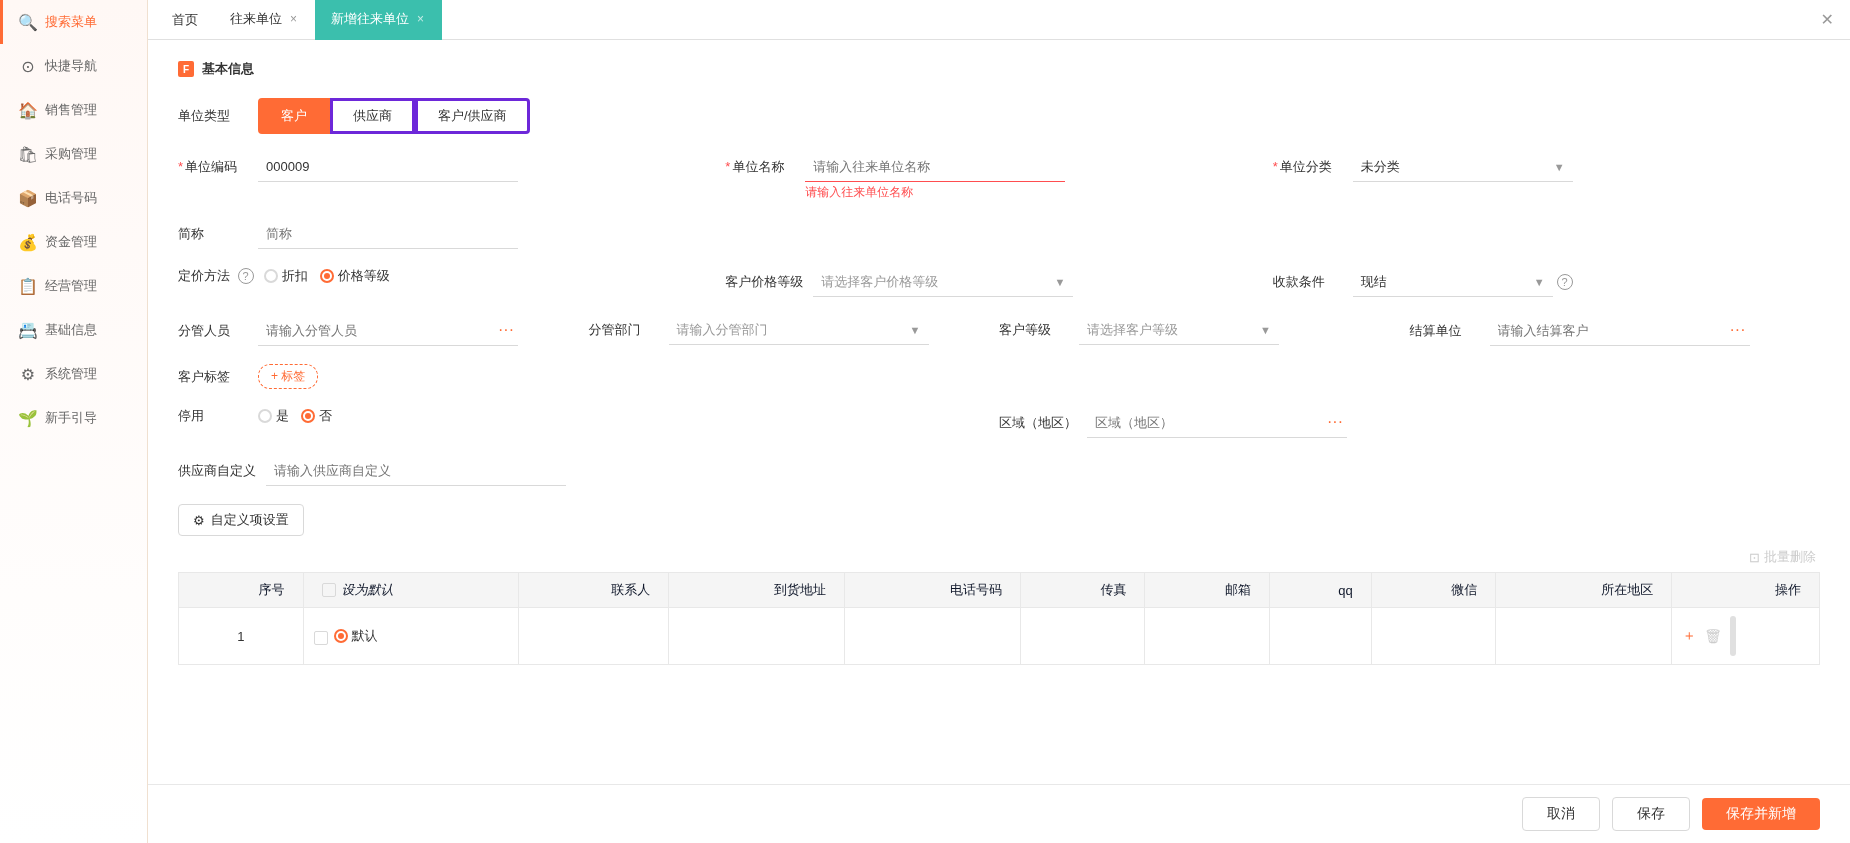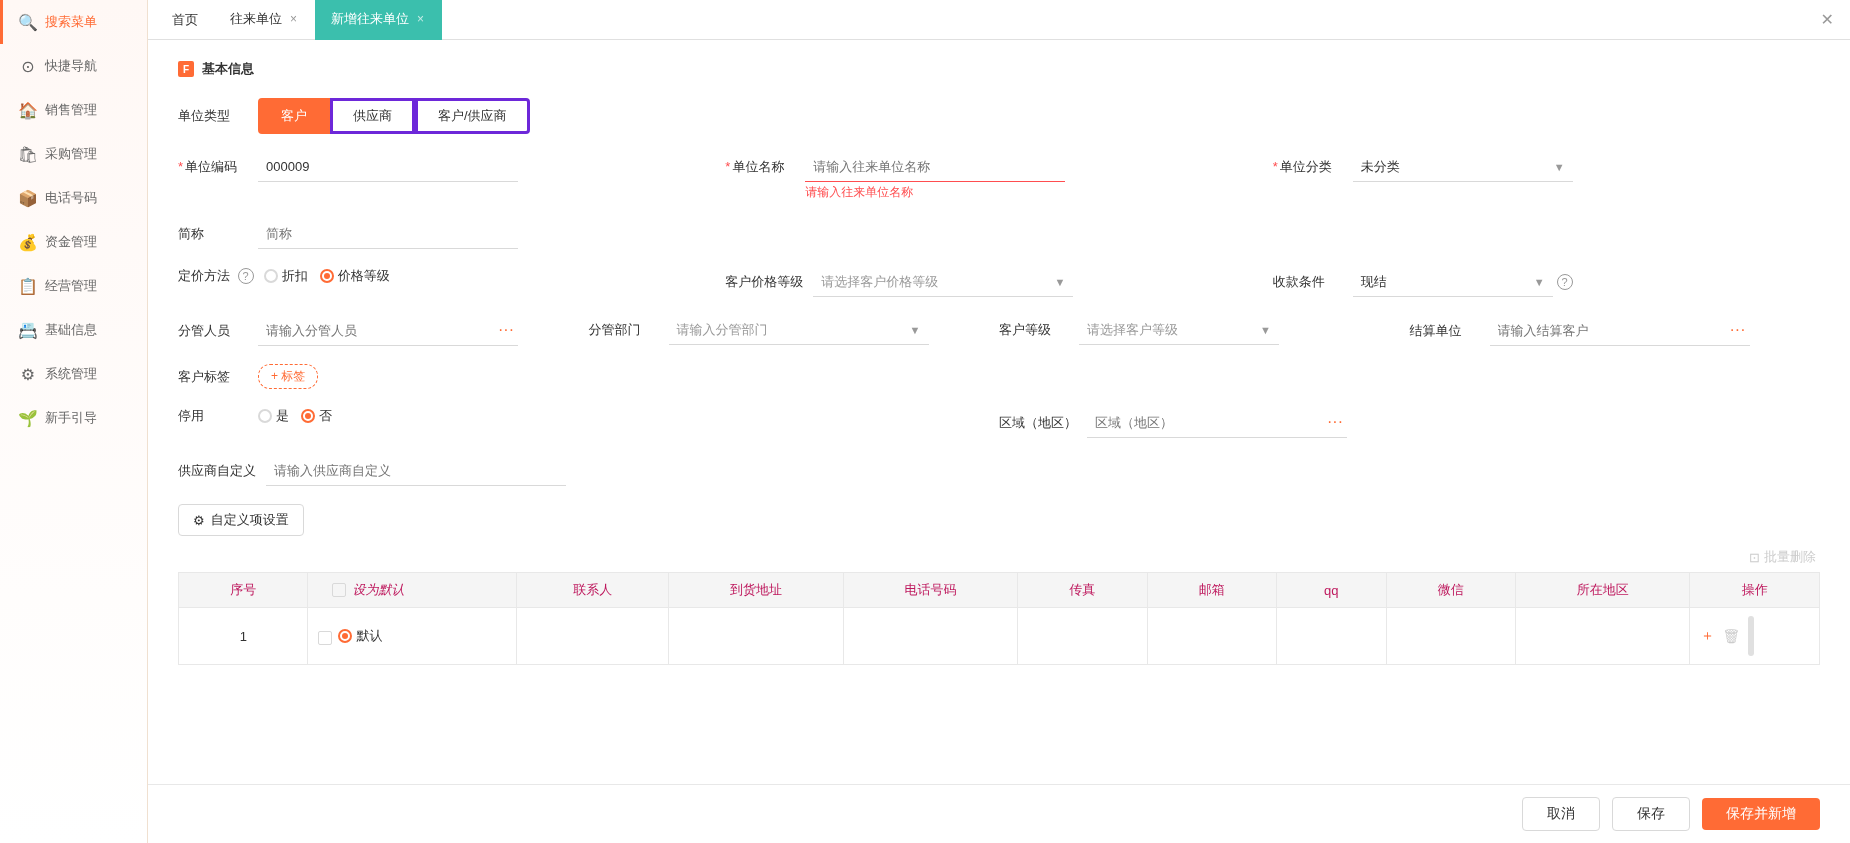--- a/index.html
+++ b/index.html
@@ -287,24 +287,24 @@
     }
 
     
     .data-table {
       width: 100%;
       border-collapse: collapse;
       font-size: 13px;
     }
     .data-table th {
       background: #f5f5f5;
-      padding: 8px 24px;
-      text-align: center;
+      padding: 8px 18px;
+      text-align: right;
       border: 1px solid #e8e8e8;
-      color: #be185d;
+      color: #0f172a;
       font-weight: normal;
       white-space: nowrap;
     }
     .data-table td {
       padding: 8px 10px;
       border: 1px solid #e8e8e8;
       color: #333;
       vertical-align: middle;
     }
 

